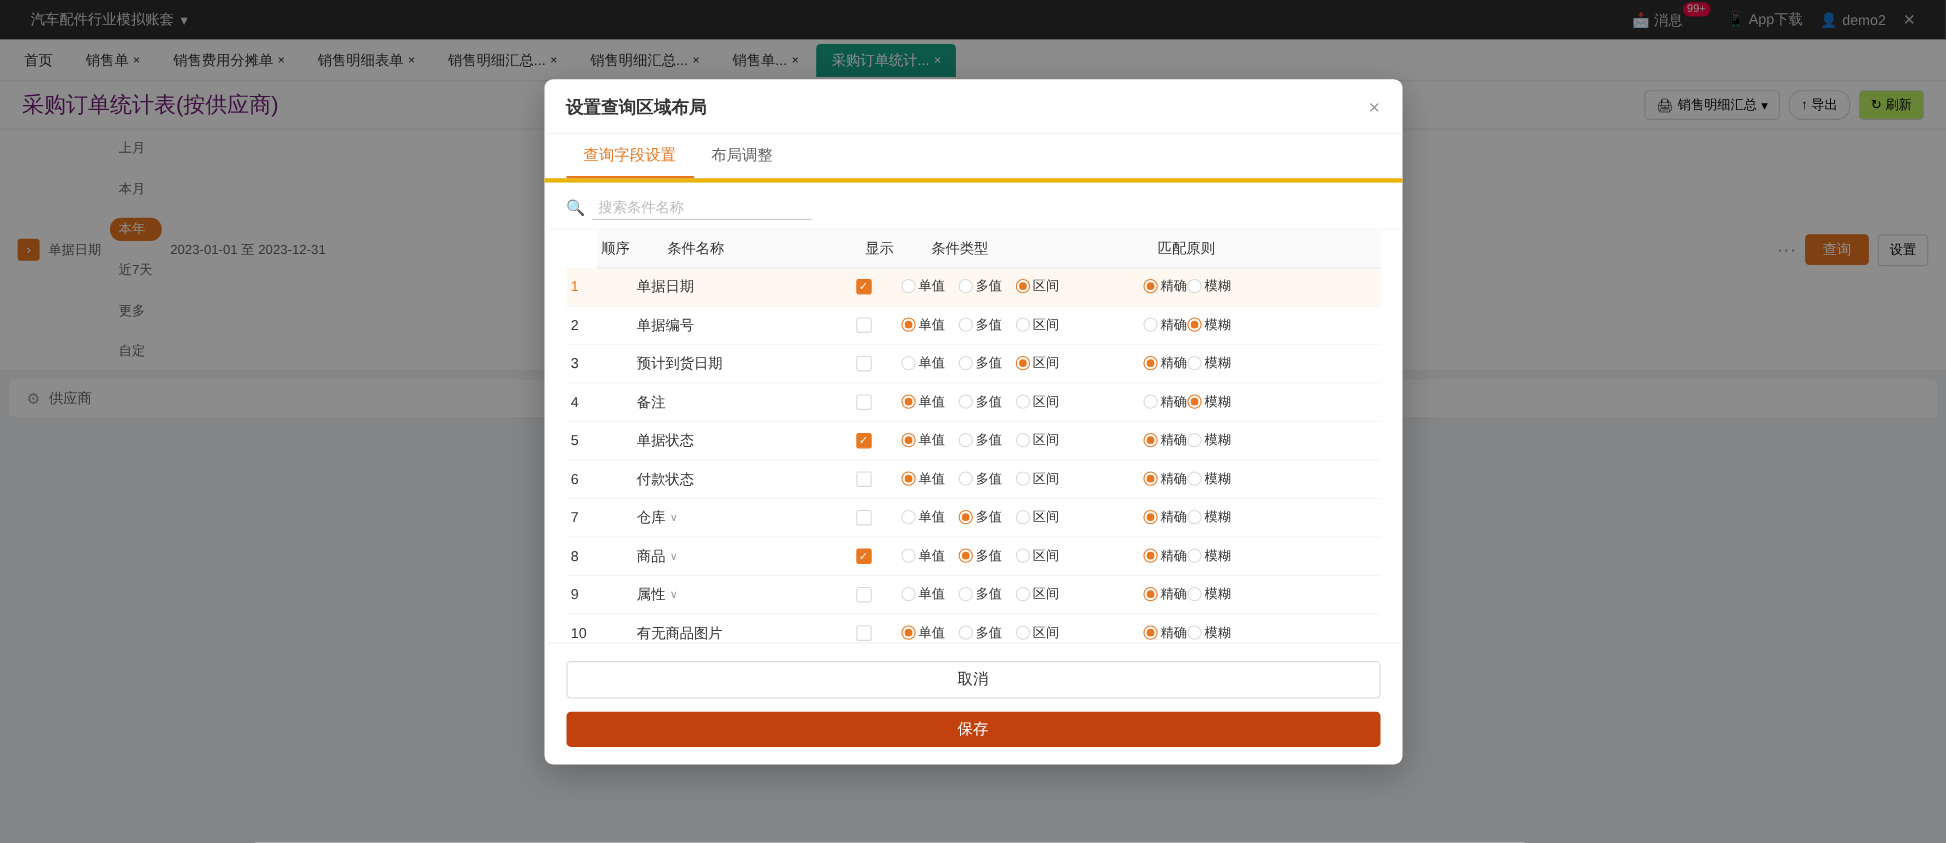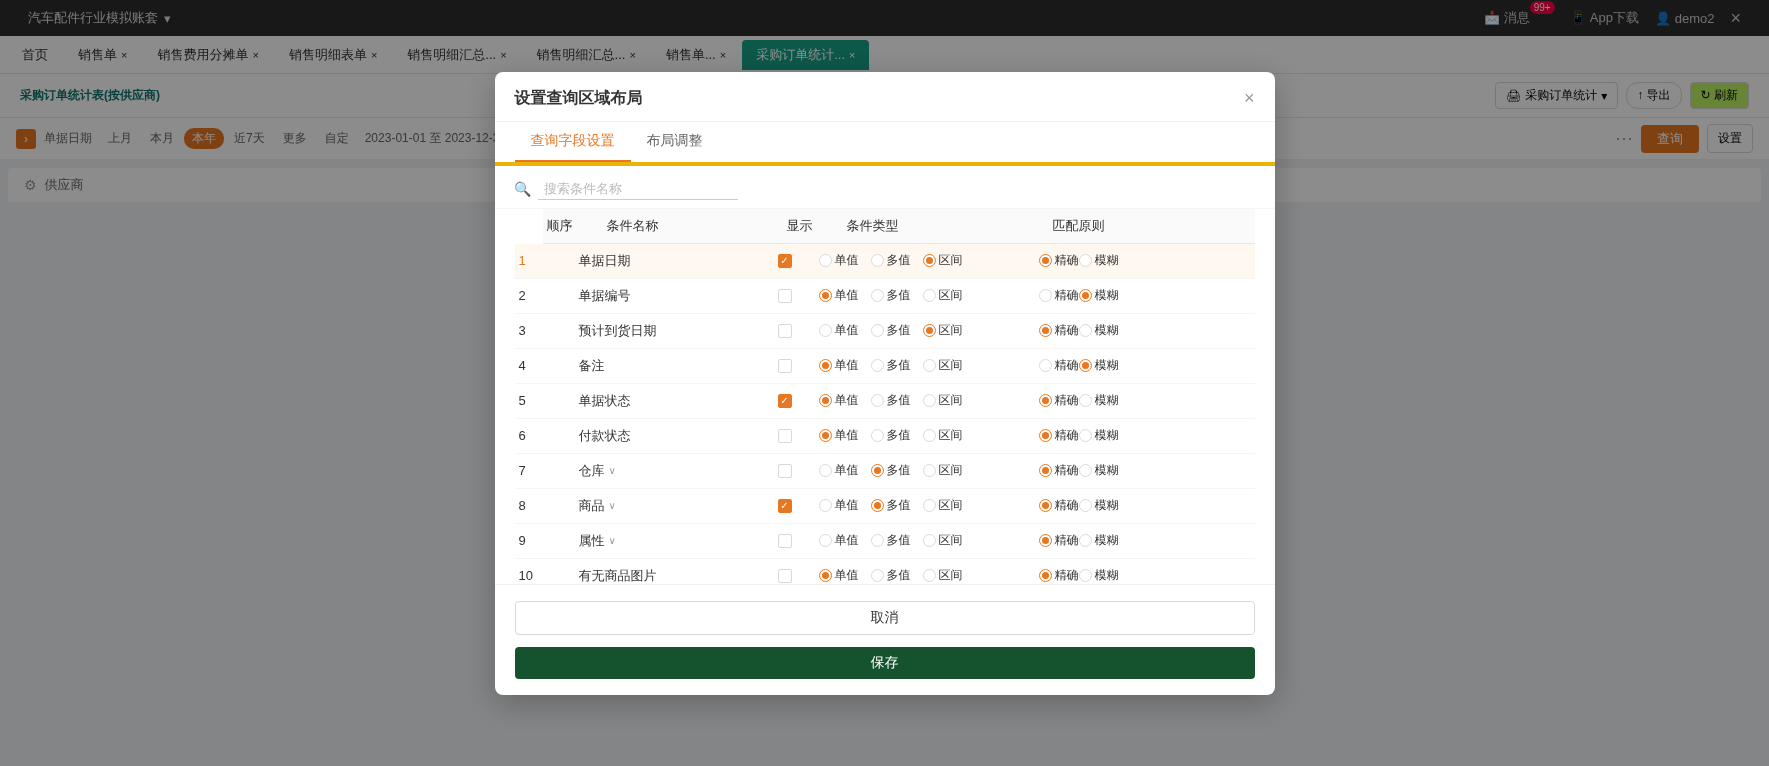--- a/index.html
+++ b/index.html
@@ -43,38 +43,38 @@
 
     
     .page-header {
       background: #fff;
       padding: 8px 20px;
       border-bottom: 1px solid #e8e8e8;
       display: flex;
       align-items: center;
       justify-content: space-between;
     }
-    .page-title { font-size: 12px; font-weight: bold; color: #0f766e; }
+    .page-title { font-size: 20px; font-weight: normal; color: #701a75; }
     .page-actions { display: flex; align-items: center; gap: 8px; }
     .btn-print { background: #fff; border: 1px solid #d9d9d9; border-radius: 4px; padding: 4px 10px; font-size: 12px; cursor: pointer; display: flex; align-items: center; gap: 4px; }
     .btn-export { background: #fff; border: 1px solid #d9d9d9; border-radius: 12px; padding: 4px 10px; font-size: 12px; cursor: pointer; }
     .btn-refresh { background: #bef264; border: 1px solid #d9d9d9; border-radius: 4px; padding: 4px 10px; font-size: 12px; cursor: pointer; }
 
     
     .filter-bar {
       background: #fff;
       padding: 6px 16px;
       display: flex;
       align-items: center;
       gap: 8px;
       border-bottom: 1px solid #f0f0f0;
     }
     .collapse-btn { background: #e87722; color: #fff; border: none; border-radius: 3px; width: 20px; height: 20px; cursor: pointer; font-size: 12px; display: flex; align-items: center; justify-content: center; }
     .date-label { font-size: 12px; color: #666; }
-    .date-tabs { display: flex; gap: 2px; }
+    .date-tabs { display: flex; gap: 16px; flex-direction: column; }
     .date-tab { padding: 2px 8px; font-size: 12px; color: #666; cursor: pointer; border-radius: 3px; }
     .date-tab.active { background: #e87722; color: #fff; border-radius: 10px; }
     .date-range { font-size: 12px; color: #666; }
     .action-btn { background: #e87722; color: #fff; border: none; border-radius: 4px; padding: 5px 16px; font-size: 13px; cursor: pointer; }
     .settings-btn { background: #fff; border: 1px solid #d9d9d9; border-radius: 4px; padding: 5px 10px; font-size: 12px; cursor: pointer; }
 
     
     .table-area {
       background: #fff;
       margin: 8px;
@@ -233,21 +233,21 @@
     .btn-cancel {
       background: #fff;
       border: 1px solid #d9d9d9;
       border-radius: 4px;
       padding: 7px 24px;
       font-size: 14px;
       cursor: pointer;
       color: #333;
     }
     .btn-save {
-      background: #14532d;
+      background: #c2410c;
       border: none;
       border-radius: 4px;
       padding: 7px 24px;
       font-size: 14px;
       cursor: pointer;
       color: #fff;
     }
     .dt-cell { padding: 0 4px; }
     .condition-name { display: flex; align-items: center; gap: 4px; }
     .chevron-icon { font-size: 10px; color: #999; }
@@ -306,21 +306,21 @@
     <span>采购订单统计...</span>
     <span class="tab-close">×</span>
   </div>
 </div>
 
 <div class="page-header">
   <h2 class="page-title">采购订单统计表(按供应商)</h2>
   <div class="page-actions">
     <button class="btn-print">
       <span>🖨</span>
-      <span>采购订单统计</span>
+      <span>销售明细汇总</span>
       <span>▾</span>
     </button>
     <button class="btn-export">
       <span>↑</span>
       <span>导出</span>
     </button>
     <button class="btn-refresh">
       <span>↻</span>
       <span>刷新</span>
     </button>

